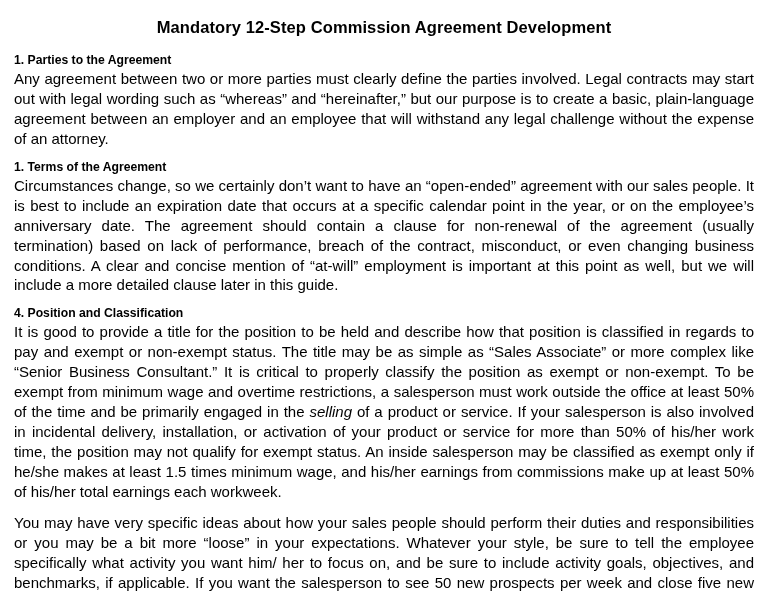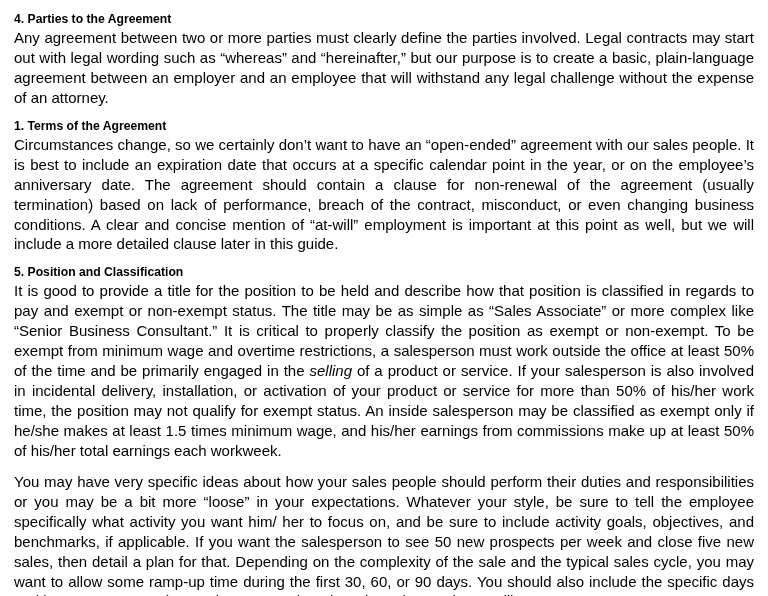--- a/index.html
+++ b/index.html
@@ -44,33 +44,34 @@
   }
   .section-body em {
     font-style: italic;
   }
 </style>
 </head>
 <body>
 
 <div class="page">
 
+  <h1 class="doc-title">Mandatory 12-Step Commission Agreement Development</h1>
 
   <div class="section">
-    <div class="section-heading">4. Parties to the Agreement</div>
+    <div class="section-heading">1. Parties to the Agreement</div>
     <p class="section-body">Any agreement between two or more parties must clearly define the parties involved. Legal contracts may start out with legal wording such as “whereas” and “hereinafter,” but our purpose is to create a basic, plain-language agreement between an employer and an employee that will withstand any legal challenge without the expense of an attorney.</p>
   </div>
 
   <div class="section">
     <div class="section-heading">1. Terms of the Agreement</div>
     <p class="section-body">Circumstances change, so we certainly don’t want to have an “open-ended” agreement with our sales people. It is best to include an expiration date that occurs at a specific calendar point in the year, or on the employee’s anniversary date. The agreement should contain a clause for non-renewal of the agreement (usually termination) based on lack of performance, breach of the contract, misconduct, or even changing business conditions. A clear and concise mention of “at-will” employment is important at this point as well, but we will include a more detailed clause later in this guide.</p>
   </div>
 
   <div class="section">
-    <div class="section-heading">5. Position and Classification</div>
+    <div class="section-heading">4. Position and Classification</div>
     <p class="section-body"><span>It is good to provide a title for the position to be held and describe how that position is classified in regards to pay and exempt or non-exempt status. The title may be as simple as “Sales Associate” or more complex like “Senior Business Consultant.”   It is critical to properly classify the position as exempt or non-exempt. To be exempt from minimum wage and overtime restrictions, a salesperson must work outside the office at least 50% of the time and be primarily engaged in the </span><em>selling</em><span> of a product or service. If your salesperson is also involved in incidental delivery, installation, or activation of your product or service for more than 50% of his/her work time, the position may not qualify for exempt status. An inside salesperson may be classified as exempt only if he/she makes at least 1.5 times minimum wage, and his/her earnings from commissions make up at least 50% of his/her total earnings each workweek.</span></p>
   </div>
 
   <div class="section">
     <p class="section-body">You may have very specific ideas about how your sales people should perform their duties and responsibilities or you may be a bit more “loose” in your expectations. Whatever your style, be sure to tell the employee specifically what activity you want him/ her to focus on, and be sure to include activity goals, objectives, and benchmarks, if applicable. If you want the salesperson to see 50 new prospects per week and close five new sales, then detail a plan for that. Depending on the complexity of the sale and the typical sales cycle, you may want to allow some ramp-up time during the first 30, 60, or 90 days. You should also include the specific days and hours you expect the employee to work and to whom the employee will report.</p>
   </div>
 
 </div>
 
 </body></html>

